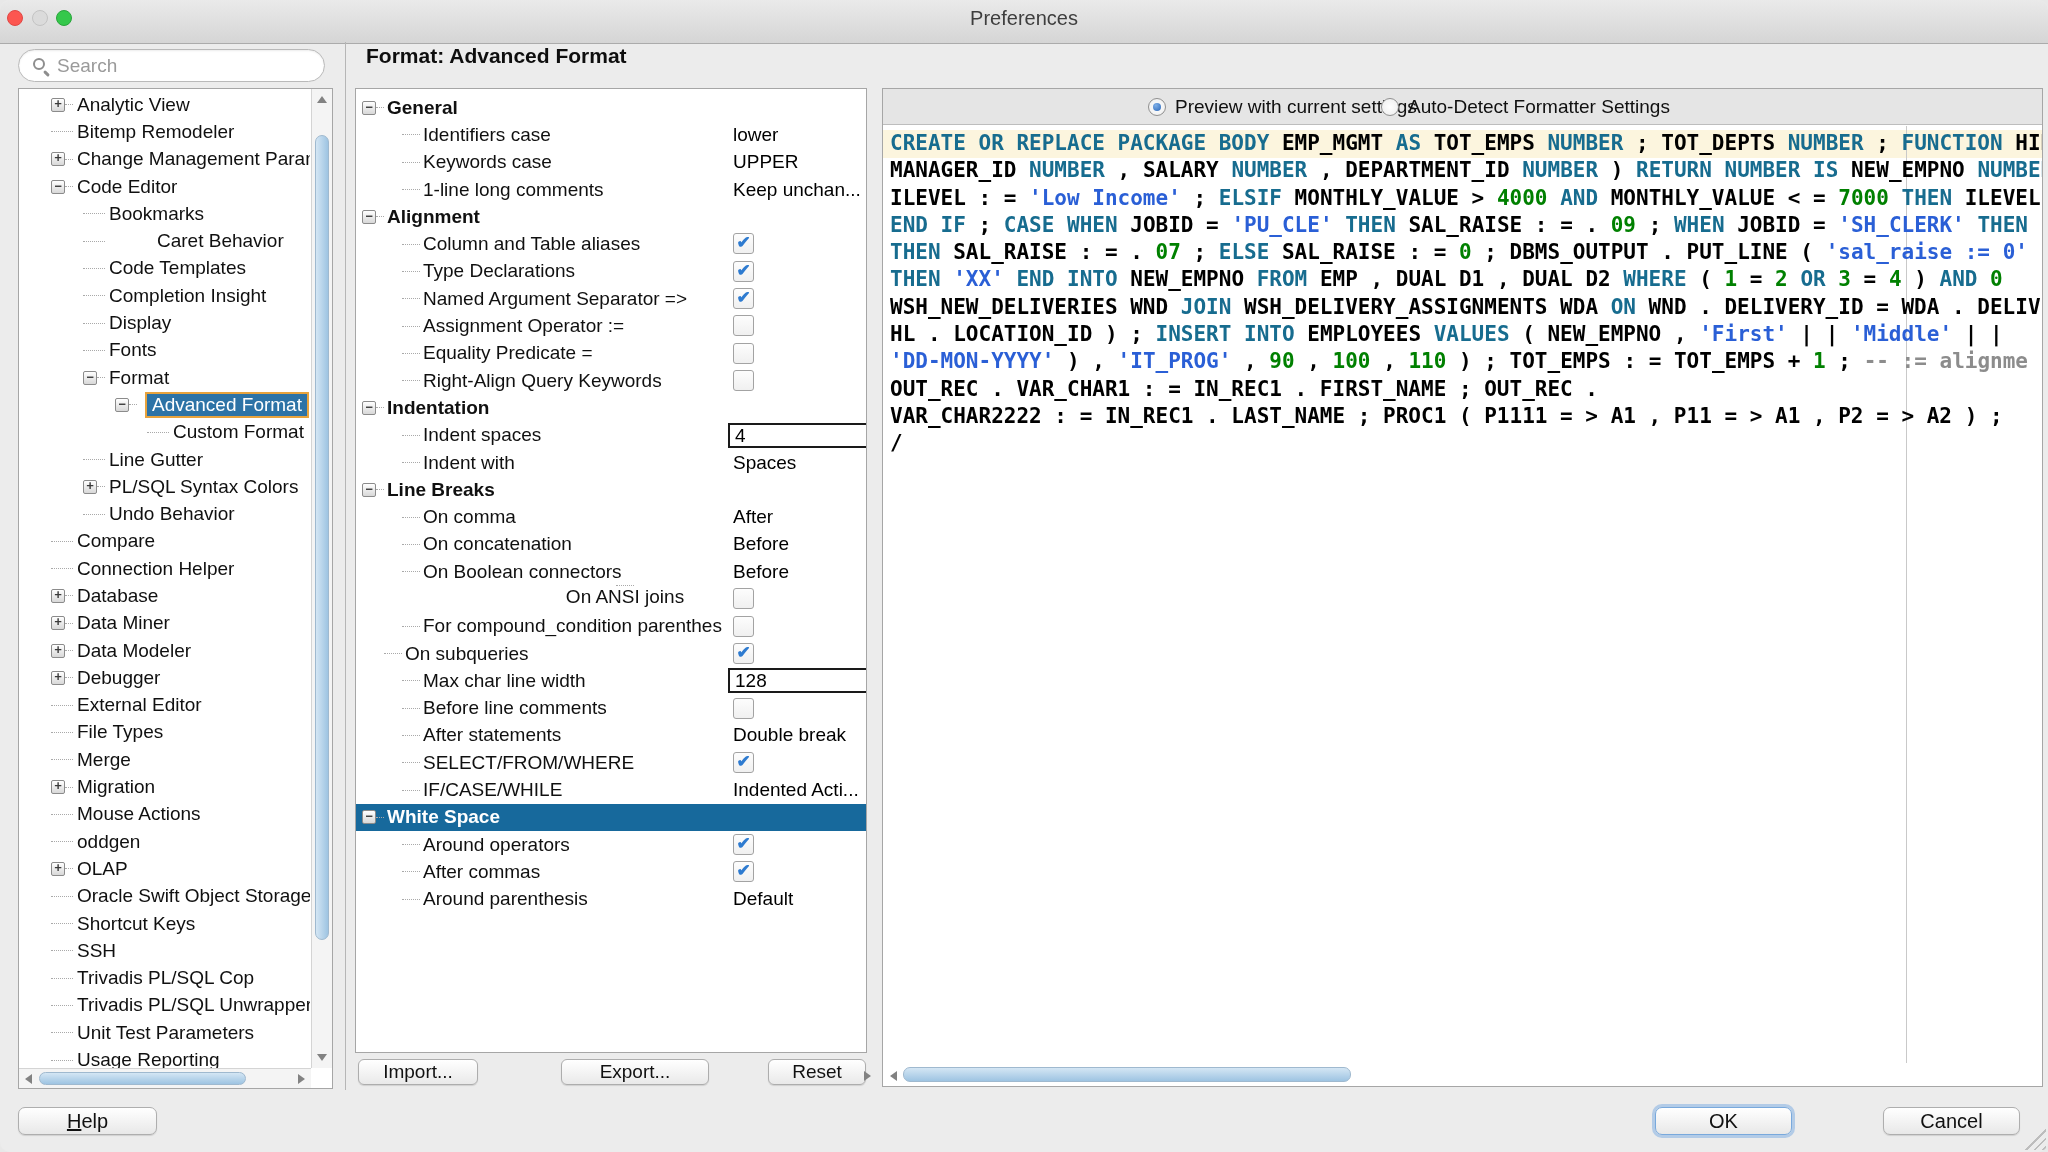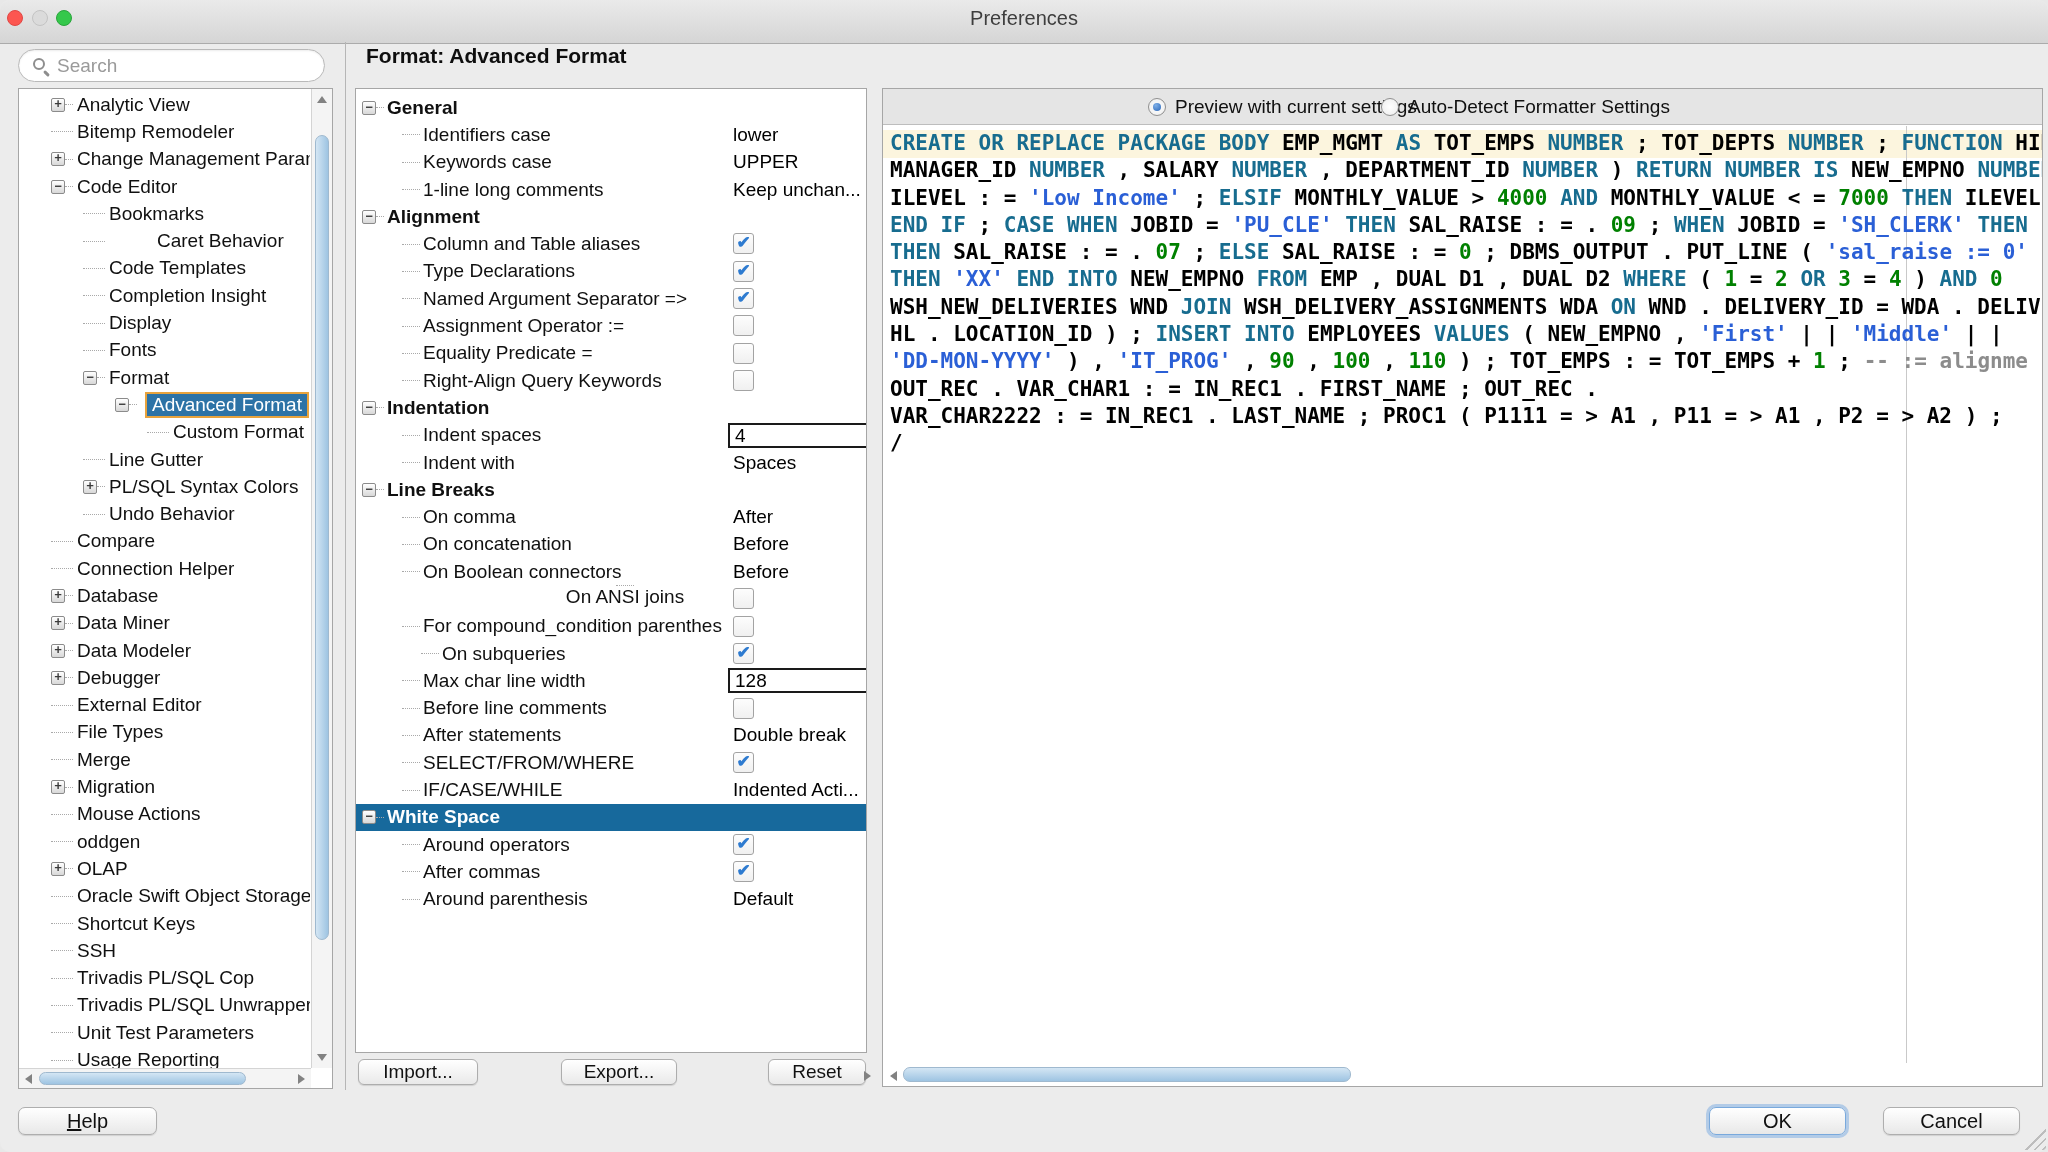--- a/index.html
+++ b/index.html
@@ -372,21 +372,21 @@
         <div class="srow" style="padding-left: 28px; flex-direction: column;">
           <span class="dots w18"></span>
           <span class="slabel">On ANSI joins</span>
           <span class="cb"></span>
         </div>
         <div class="srow" style="padding-left: 46px;">
           <span class="dots w18"></span>
           <span class="slabel">For compound_condition parenthes</span>
           <span class="cb"></span>
         </div>
-        <div class="srow" style="padding-left: 65px;">
+        <div class="srow" style="padding-left: 28px;">
           <span class="dots w18"></span>
           <span class="slabel">On subqueries</span>
           <span class="cb">✔</span>
         </div>
         <div class="srow" style="padding-left: 46px;">
           <span class="dots w18"></span>
           <span class="slabel">Max char line width</span>
           <span class="inbox">128</span>
         </div>
         <div class="srow" style="padding-left: 46px;">
@@ -426,21 +426,21 @@
         </div>
         <div class="srow" style="padding-left: 46px;">
           <span class="dots w18"></span>
           <span class="slabel">Around parenthesis</span>
           <span class="val">Default</span>
         </div>
       </div>
   </div>
 
   <div class="sbtn" style="left:358px;width:120px;">Import...</div>
-  <div class="sbtn" style="left:561px;width:116px;">Export...</div>
+  <div class="sbtn" style="left:561px;width:148px;">Export...</div>
   <div class="sbtn" style="left:768px;width:98px;">Reset</div>
 
   <div class="preview">
     <div class="radiorow">
       <div class="rgroup rg1">
         <span class="radio on"></span>
         <span class="rlabel">Preview with current settings</span>
       </div>
       <div class="rgroup rg2">
         <span class="radio"></span>
@@ -468,17 +468,17 @@
     <div class="hsb">
       <span class="arr left" style="left:7px;top:7px;"></span>
       <div class="thumb" style="left:20px;width:448px;"></div>
       <span class="arr right" style="right:12px;top:7px;"></span>
     </div>
   </div>
 
   <div class="fbtn" style="left:18px;width:139px;">
     <span class="helplabel">Help</span>
   </div>
-  <div class="fbtn ok" style="left:1709px;width:137px;">OK</div>
+  <div class="fbtn ok" style="left:1655px;width:137px;">OK</div>
   <div class="fbtn" style="left:1883px;width:137px;">Cancel</div>
 
   <div class="grip"></div>
 </div>
 
 </body></html>

